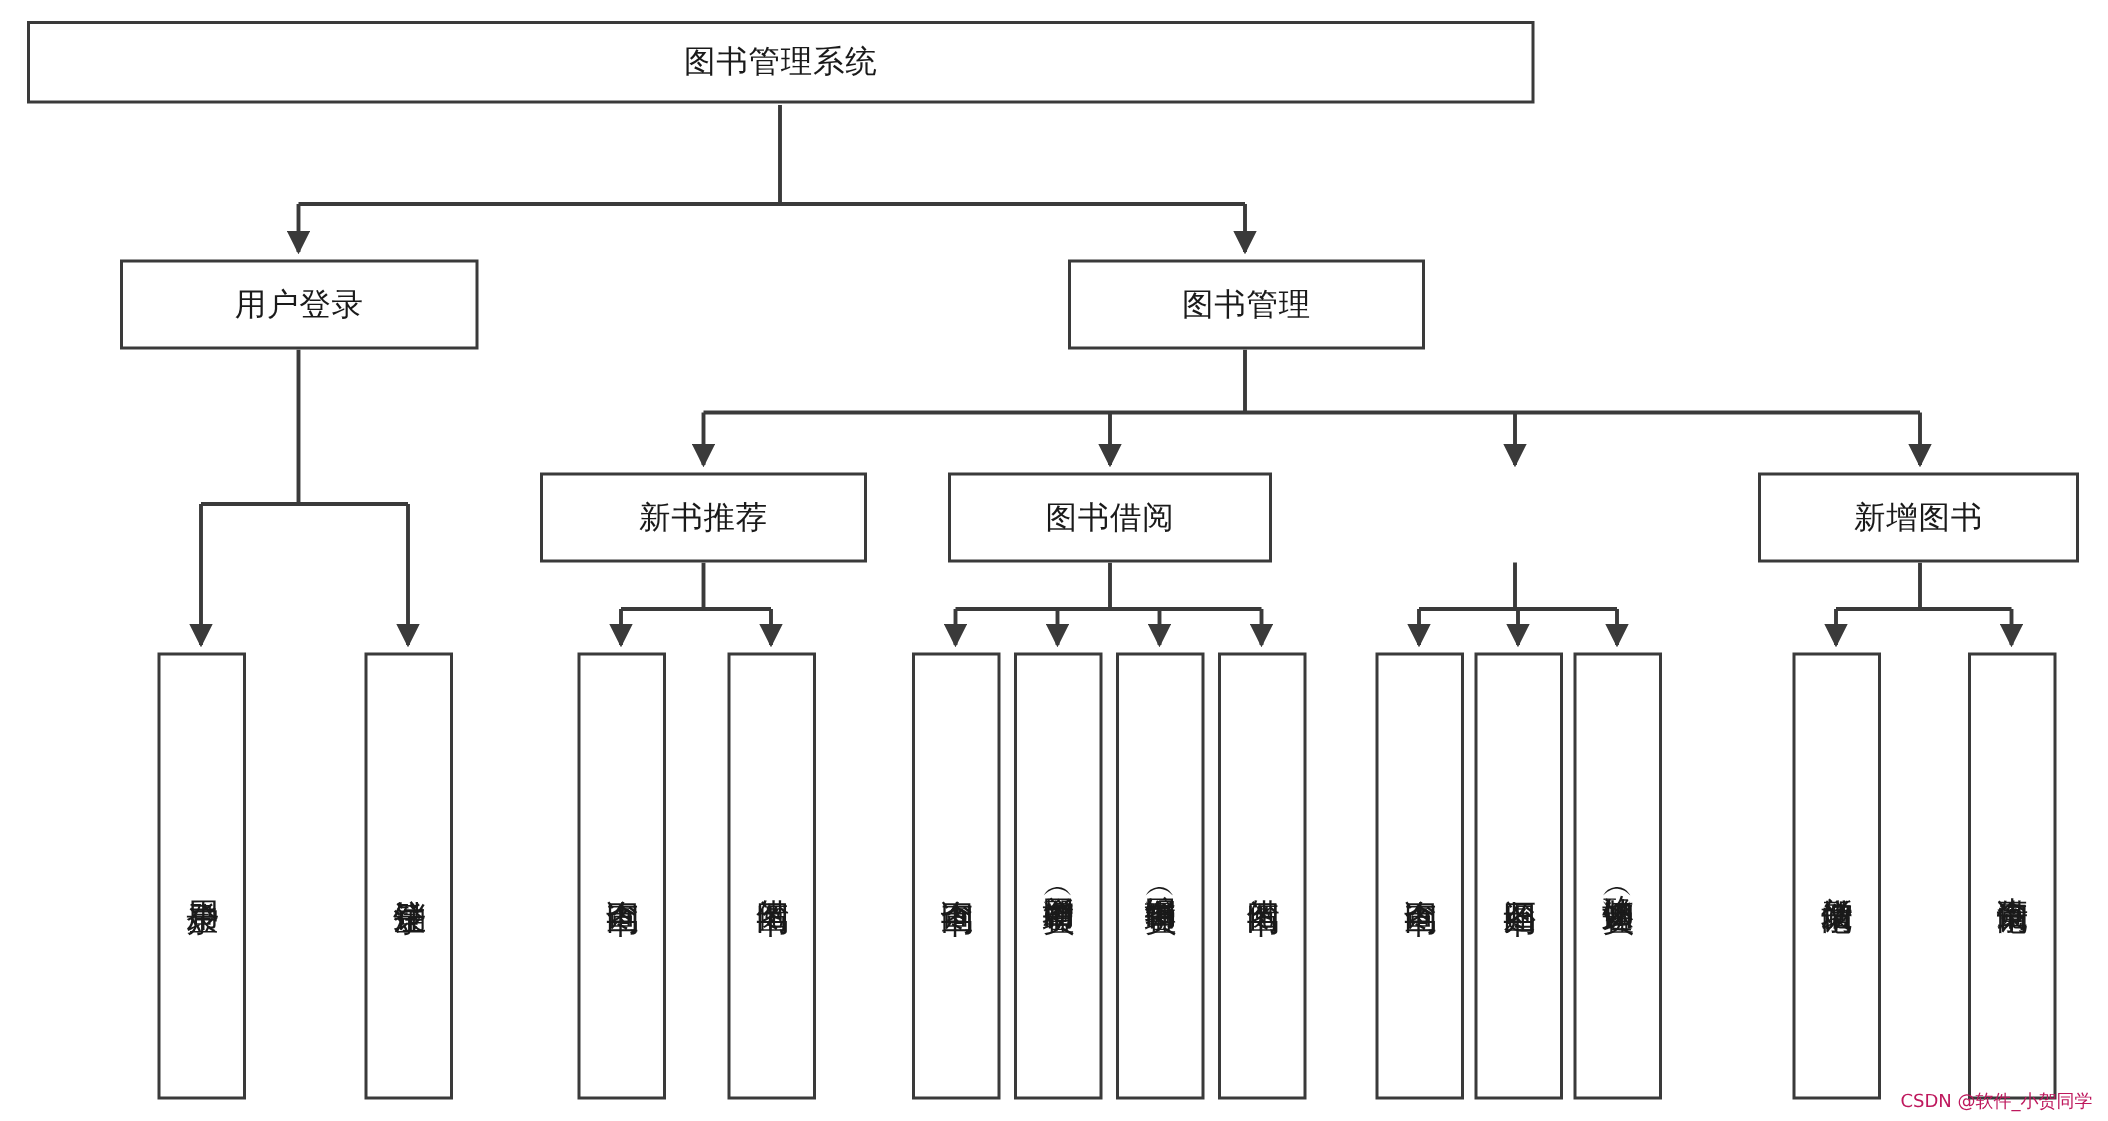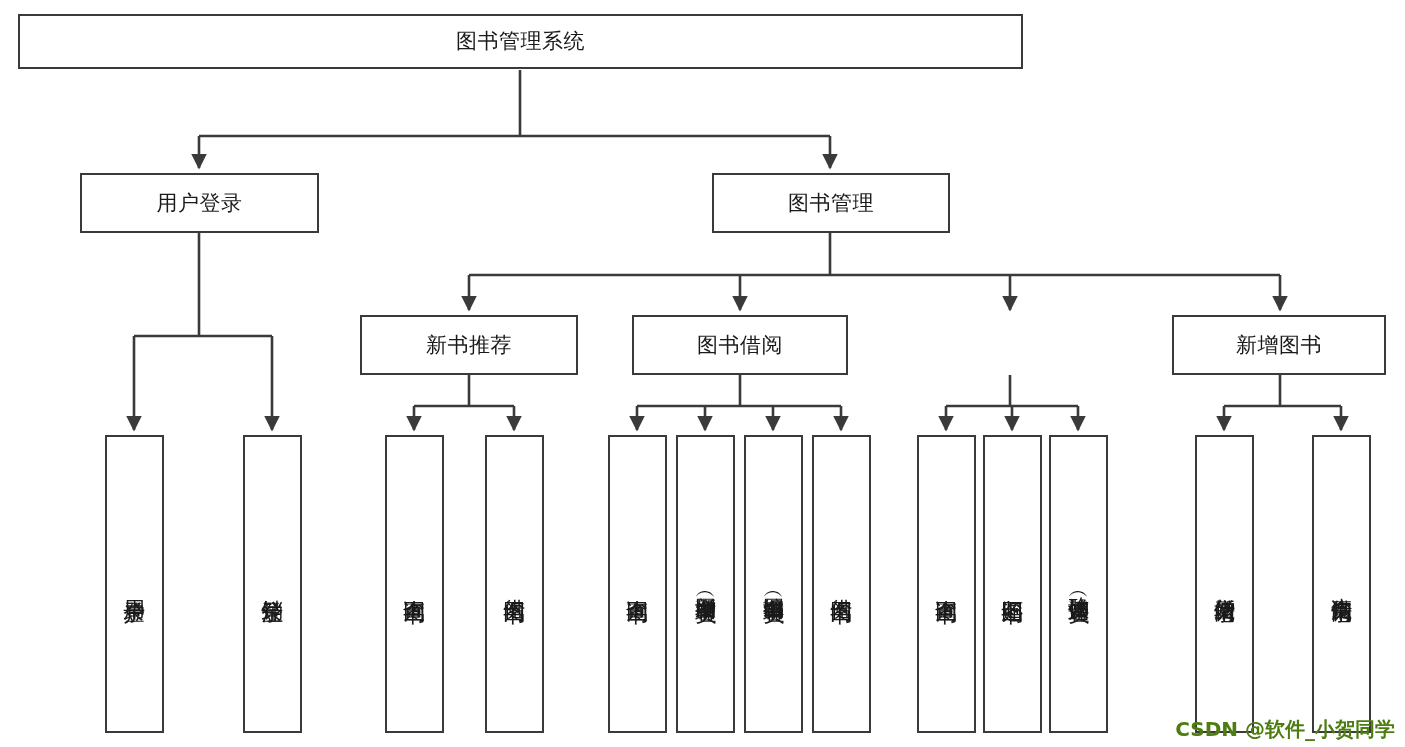--- a/index.html
+++ b/index.html
@@ -59,26 +59,25 @@
     letter-spacing: 1px;
     white-space: nowrap;
   }
   .node.vert.long .lbl {
     font-size: 21px;
   }
   #watermark {
     position: absolute;
     right: 10px;
     bottom: 4px;
-    font-size: 20px;
-    color: #4d7c0f;
+    font-size: 12px;
+    color: #be185d;
     z-index: 5;
     white-space: nowrap;
     font-family: "DejaVu Sans", "Liberation Sans", sans-serif;
-    font-weight: bold;
   }
 </style>
 </head>
 <body>
 
 <div id="canvas">
 
   <svg id="wires" viewBox="0 0 1405 747" xmlns="http://www.w3.org/2000/svg">
     <defs>
       <marker id="arrow" viewBox="0 0 10 10" refX="9" refY="5" markerWidth="6" markerHeight="6" orient="auto-start-reverse">

